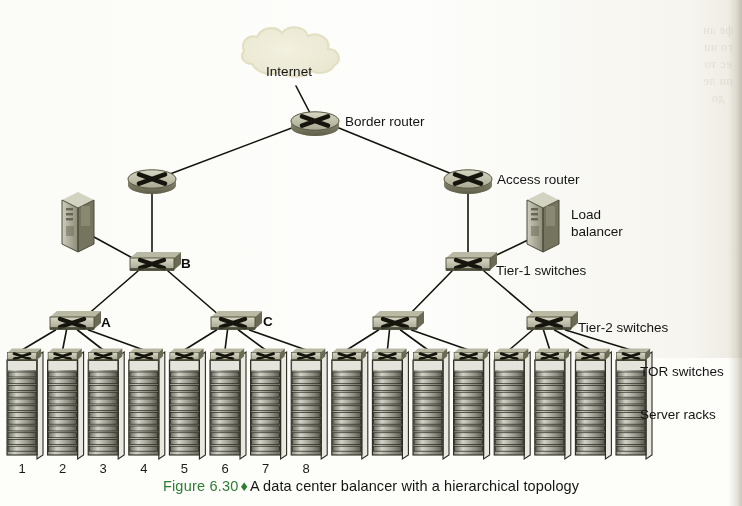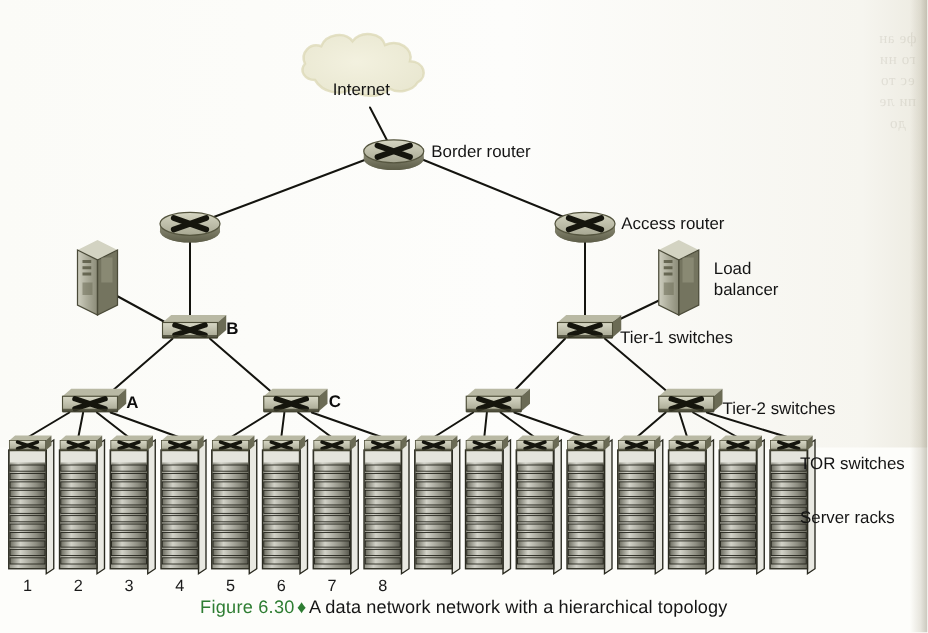--- a/index.html
+++ b/index.html
@@ -599,16 +599,16 @@
         <text x="103.2" y="473" class="racknum">3</text>
         <text x="143.8" y="473" class="racknum">4</text>
         <text x="184.4" y="473" class="racknum">5</text>
         <text x="225" y="473" class="racknum">6</text>
         <text x="265.6" y="473" class="racknum">7</text>
         <text x="306.2" y="473" class="racknum">8</text>
       </g>
   </svg>
 
   <div class="caption">
-    <span class="fignum">Figure 6.30</span><span class="dia">♦</span><span>A data network network with a hierarchical topology</span>
+    <span class="fignum">Figure 6.30</span><span class="dia">♦</span><span>A data center balancer with a hierarchical topology</span>
   </div>
 
 </div>
 
 </body></html>

